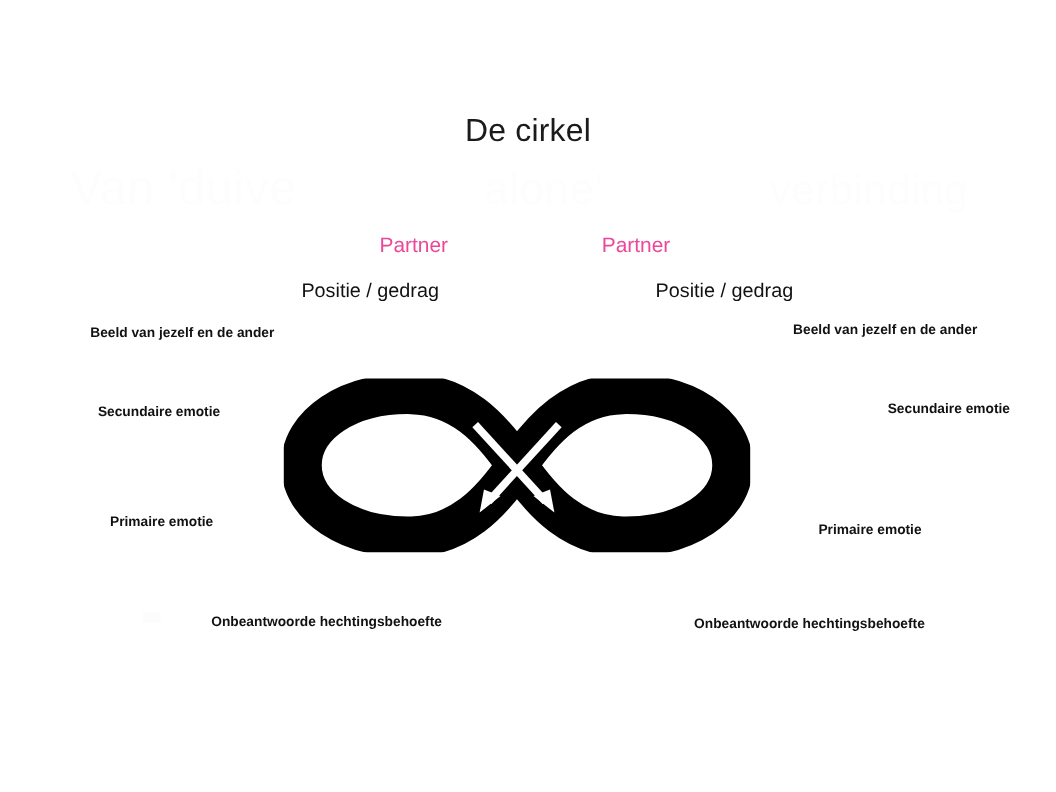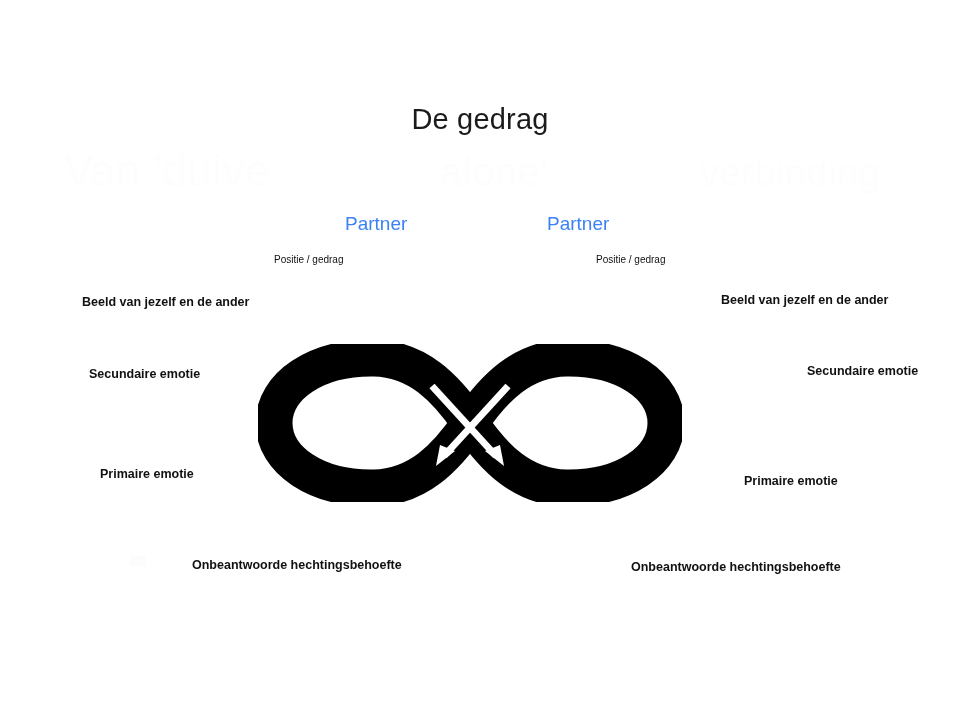--- a/index.html
+++ b/index.html
@@ -79,24 +79,24 @@
   
   .lbl {
     position: absolute;
     white-space: nowrap;
     color: #111111;
     font-weight: 400;
     z-index: 3;
   }
   .lbl-head {
     font-size: 19px;
-    color: #3b82f6;
+    color: #ec4899;
   }
   .lbl-sub {
-    font-size: 10px;
+    font-size: 18px;
   }
   .lbl-body {
     font-size: 12.5px;
     font-weight: bold;
   }
 
   
   .p-left-partner  { left: 345px; top: 213px; }
   .p-left-positie  { left: 274px; top: 254px; }
   .p-left-beeld    { left: 82px;  top: 295px; }
@@ -132,21 +132,21 @@
 
 <div id="slide">
 
   <div class="ghost-layer">
     <div class="ghost-text ghost-a">Van 'duive</div>
     <div class="ghost-text ghost-b">alone'</div>
     <div class="ghost-text ghost-c">verbinding</div>
     <div class="ghost-mark"></div>
   </div>
 
-  <div class="title">De gedrag</div>
+  <div class="title">De cirkel</div>
 
   <div class="lbl lbl-head p-left-partner">Partner</div>
 
   <div class="lbl lbl-sub p-left-positie">Positie / gedrag</div>
 
   <div class="lbl lbl-body p-left-beeld">Beeld van jezelf en de ander</div>
 
   <div class="lbl lbl-body p-left-secund">Secundaire emotie</div>
 
   <div class="lbl lbl-body p-left-primair">Primaire emotie</div>

